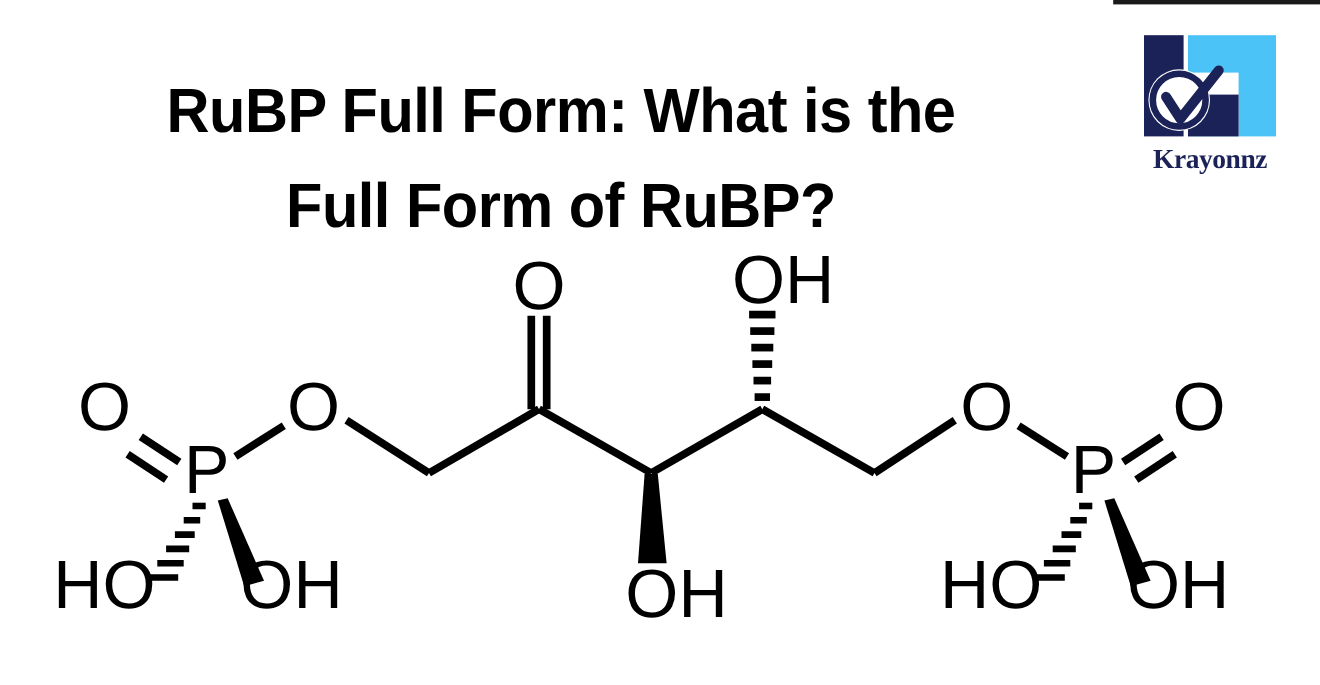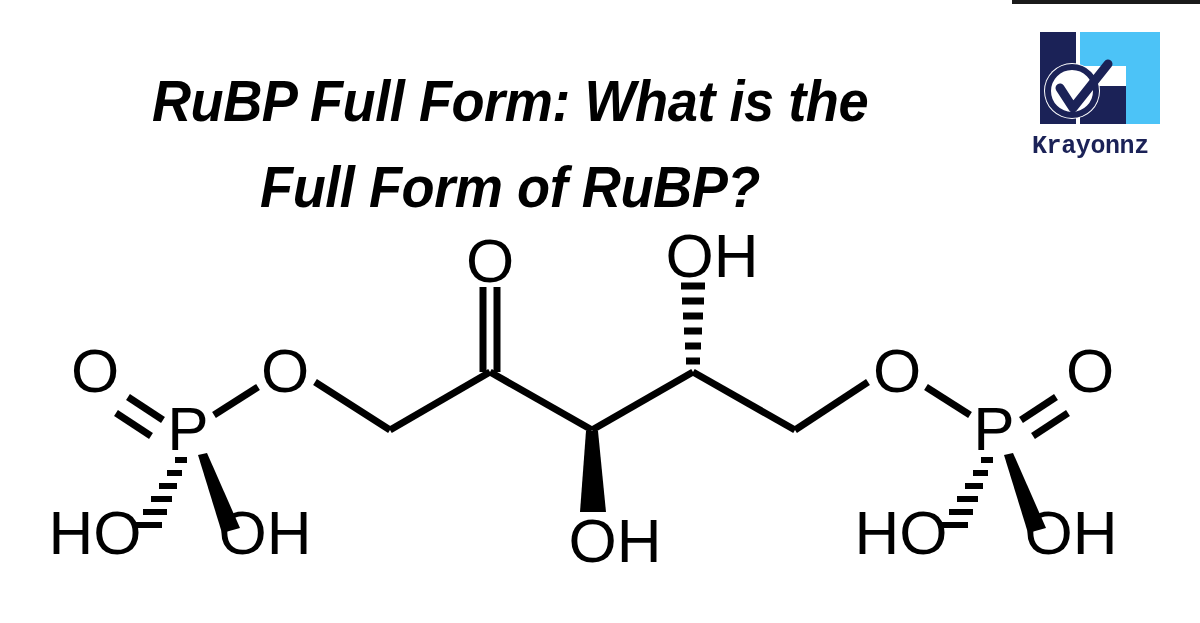--- a/index.html
+++ b/index.html
@@ -22,21 +22,20 @@
     width: 188px; height: 4px;
     background: #1a1a1a;
   }
 
   
   #title-block {
     position: absolute;
     left: 40px; top: 58px;
     width: 940px;
     text-align: center;
-    font-style: italic;
   }
   #title-block .line {
     font-family: "Liberation Sans Narrow", "Liberation Sans", sans-serif;
     font-weight: 700;
     font-size: 57px;
     line-height: 86px;
     letter-spacing: -0.5px;
     color: #000000;
     white-space: nowrap;
     transform: scaleX(0.95);
@@ -47,21 +46,22 @@
   #logo {
     position: absolute;
     left: 1032px; top: 28px;
     width: 136px; height: 140px;
   }
   #logo svg { display: block; }
   #logo-wordmark {
     position: absolute;
     left: 0; top: 104px;
     width: 136px;
-    font-family: Liberation Mono, monospace;
+    text-align: center;
+    font-family: Liberation Serif, serif;
     font-weight: 700;
     font-size: 25px;
     letter-spacing: -0.4px;
     color: #1b2257;
   }
 
   
   #molecule {
     position: absolute;
     left: 0px; top: 215px;

